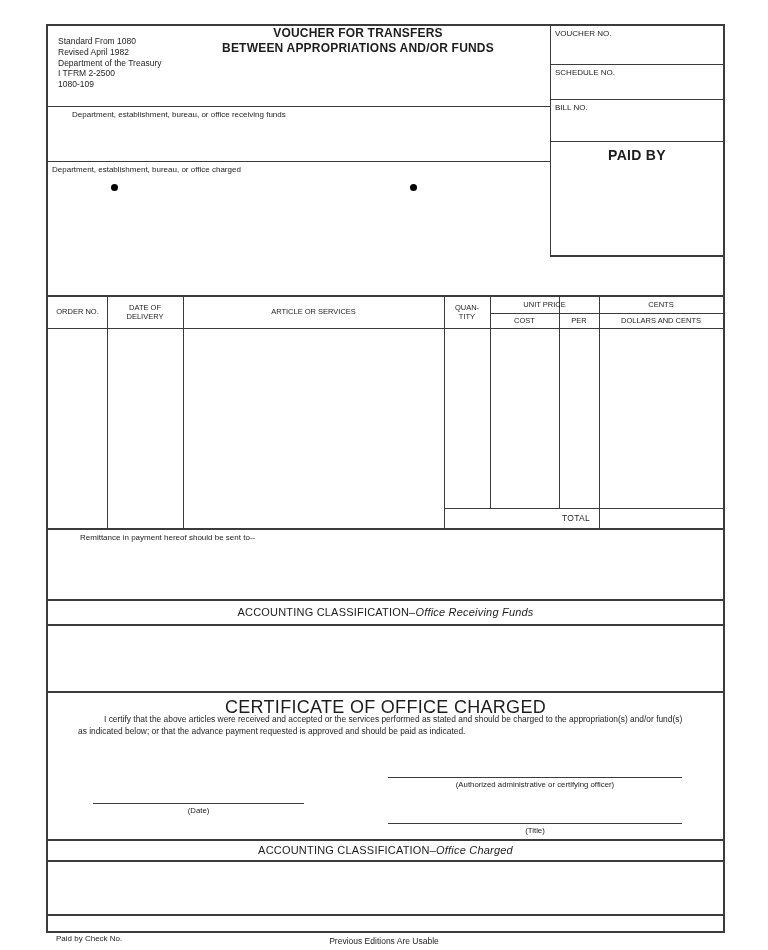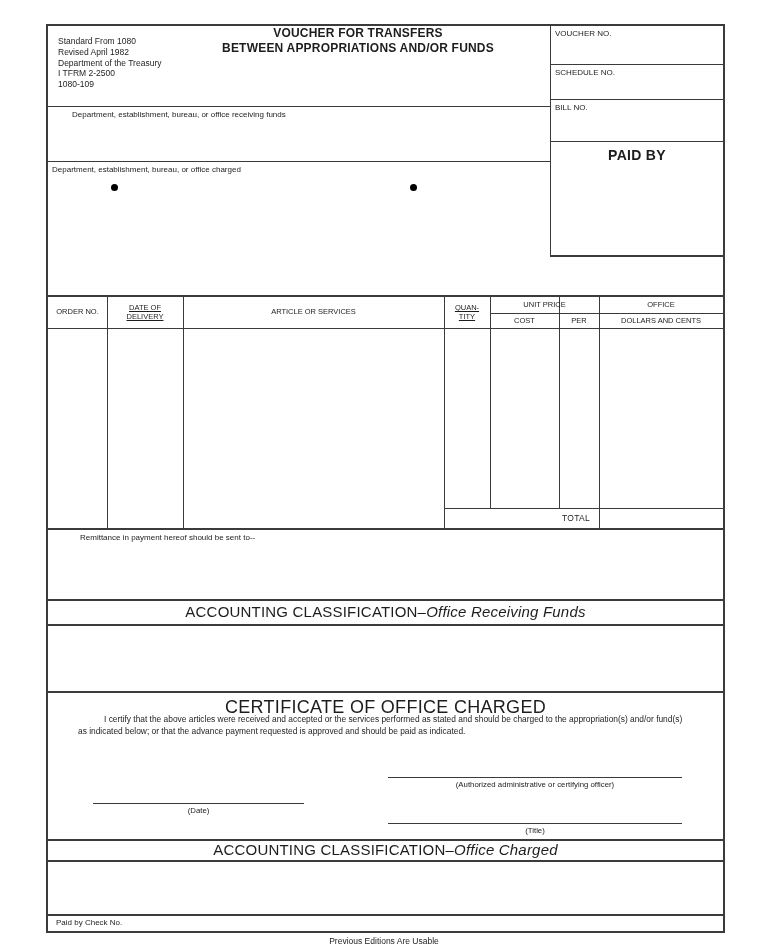--- a/index.html
+++ b/index.html
@@ -10,25 +10,25 @@
   .abs{position:absolute;}
   .hl{position:absolute;background:#3b3b3b;height:1px;}
   .hl2{position:absolute;background:#3b3b3b;height:2px;}
   .vl{position:absolute;background:#3b3b3b;width:1px;}
   .lbl{font-size:8px;line-height:9px;}
   .pad{padding:3px 4px;}
   .agency{font-size:8.5px;line-height:10.8px;}
   .ftitle{font-weight:bold;font-size:12px;line-height:14.5px;text-align:center;letter-spacing:.2px;}
   .hcell{display:flex;align-items:center;justify-content:center;text-align:center;
          font-size:7.5px;line-height:8.5px;}
-  .preline{white-space:pre-line;text-decoration:underline;}
+  .preline{white-space:pre-line;}
   .paidby{font-weight:bold;font-size:14px;text-align:center;padding-top:5px;letter-spacing:.3px;}
   .total{font-size:8.5px;display:flex;align-items:center;justify-content:flex-end;
          padding-right:5px;box-sizing:border-box;letter-spacing:.3px;}
-  .band{display:flex;align-items:center;justify-content:center;font-size:15px;letter-spacing:.2px;}
+  .band{display:flex;align-items:center;justify-content:center;font-size:11px;letter-spacing:.2px;}
   .band .it{font-style:italic;}
   .certtitle{text-align:center;font-size:18px;letter-spacing:.3px;}
   .certbody{font-size:8.4px;line-height:12px;text-indent:26px;}
   .sigline{position:absolute;background:#3b3b3b;height:1px;}
   .siglbl{position:absolute;text-align:center;font-size:7.8px;line-height:9px;}
   .bullet{position:absolute;width:7px;height:7px;border-radius:50%;background:#000;}
   .footnote{position:absolute;left:0;top:936px;width:768px;text-align:center;font-size:8.5px;}
   .fill{position:absolute;}
 </style>
 </head>
@@ -97,21 +97,21 @@
     <div class="vl" style="left:511px;top:269px;height:213px;"></div>
     <div class="vl" style="left:551px;top:269px;height:233px;"></div>
 
     <div class="abs hcell" style="left:0;top:271px;width:59px;height:31px;">ORDER NO.</div>
     <div class="abs hcell preline" style="left:59px;top:271px;width:76px;height:31px;">DATE OF
 DELIVERY</div>
     <div class="abs hcell" style="left:135px;top:271px;width:261px;height:31px;">ARTICLE OR SERVICES</div>
     <div class="abs hcell preline" style="left:396px;top:271px;width:46px;height:31px;">QUAN-
 TITY</div>
     <div class="abs hcell" style="left:442px;top:271px;width:109px;height:16px;">UNIT PRICE</div>
-    <div class="abs hcell" style="left:551px;top:271px;width:124px;height:16px;">OFFICE</div>
+    <div class="abs hcell" style="left:551px;top:271px;width:124px;height:16px;">CENTS</div>
     <div class="abs hcell" style="left:442px;top:288px;width:69px;height:14px;">COST</div>
     <div class="abs hcell" style="left:511px;top:288px;width:40px;height:14px;">PER</div>
     <div class="abs hcell" style="left:551px;top:288px;width:124px;height:14px;">DOLLARS AND CENTS</div>
 
     <div class="fill" style="left:0;top:303px;width:59px;height:199px;"></div>
     <div class="fill" style="left:60px;top:303px;width:75px;height:199px;"></div>
     <div class="fill" style="left:136px;top:303px;width:260px;height:199px;"></div>
     <div class="fill" style="left:397px;top:303px;width:45px;height:179px;"></div>
     <div class="fill" style="left:443px;top:303px;width:68px;height:179px;"></div>
     <div class="fill" style="left:512px;top:303px;width:39px;height:179px;"></div>
@@ -148,18 +148,18 @@
     <div class="hl2" style="left:0;top:813px;width:675px;"></div>
     <div class="abs band" style="left:0;top:814px;width:675px;height:19px;">
       <span>ACCOUNTING CLASSIFICATION–</span>
         <span class="it">Office Charged</span>
     </div>
     <div class="hl2" style="left:0;top:834px;width:675px;"></div>
     <div class="fill" style="left:0;top:836px;width:675px;height:51px;"></div>
 
     <div class="hl2" style="left:0;top:888px;width:675px;"></div>
     <div class="fill" style="left:0;top:890px;width:675px;height:15px;">
-      <div class="lbl" style="padding:2px 8px;">Paid by Check No.</div>
+      <div class="lbl" style="padding:2px 8px;margin-top:16px;">Paid by Check No.</div>
     </div>
   </div>
 
   <div class="footnote">Previous Editions Are Usable</div>
 </div>
 
 </body></html>

